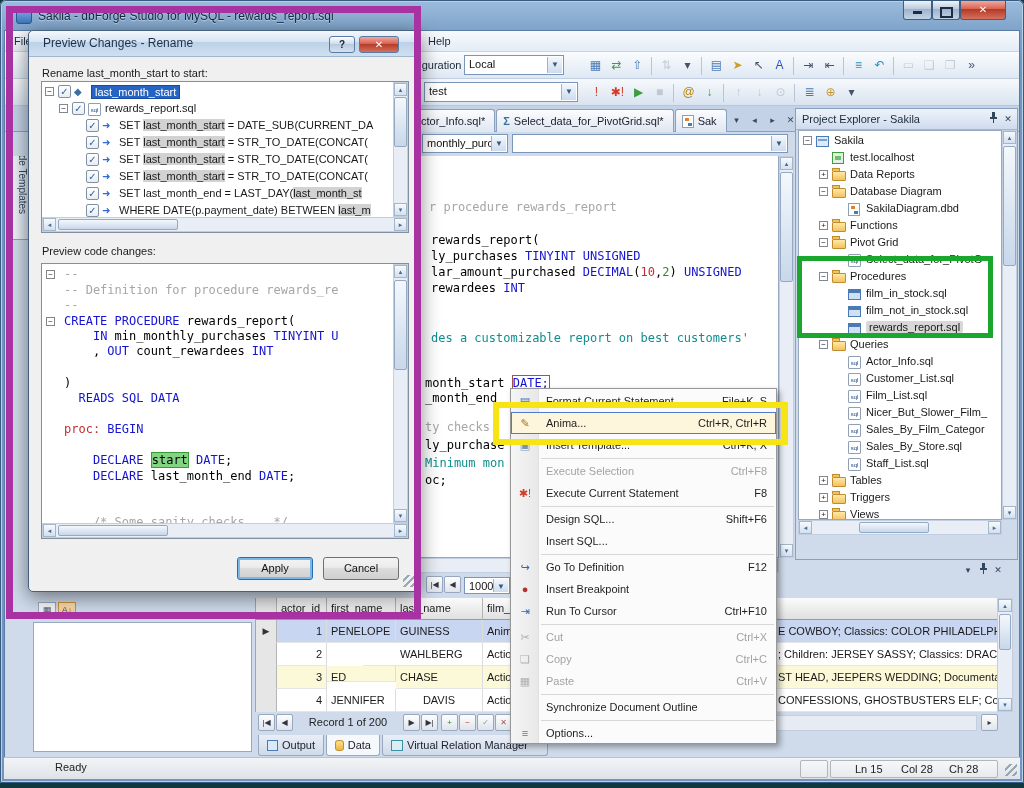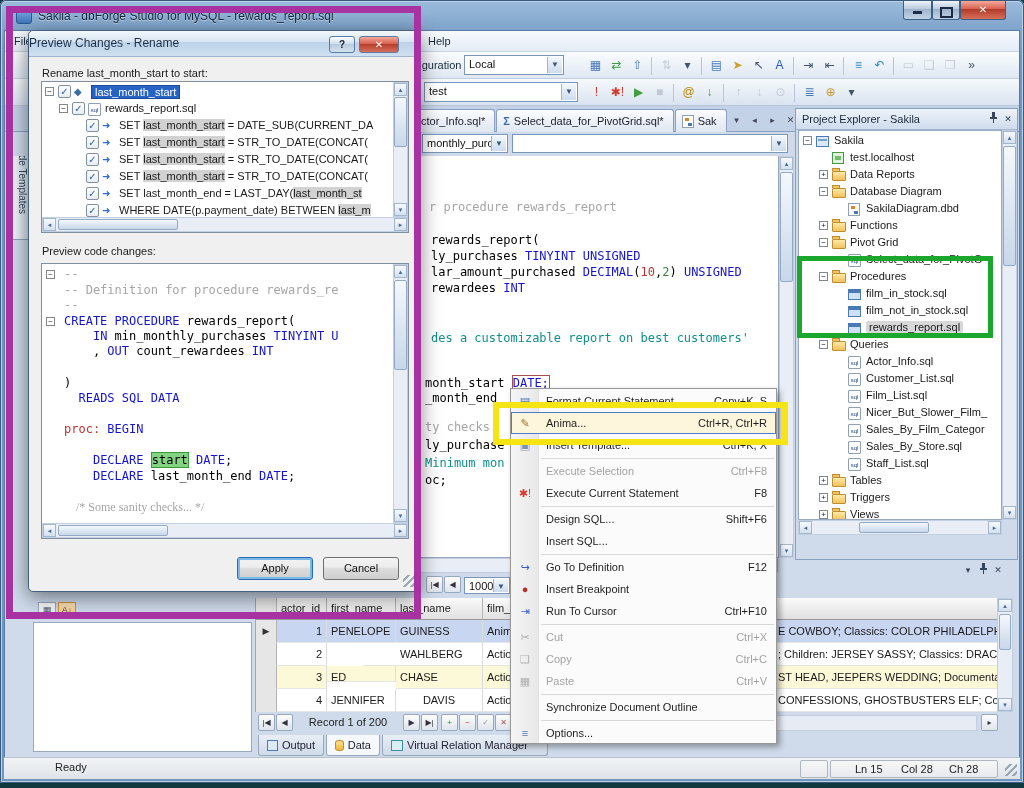--- a/index.html
+++ b/index.html
@@ -114,21 +114,21 @@
 .iarr{position:absolute;top:2px;color:#2e6bd6;font-size:10px;font-weight:bold}
 #pe-tabs{position:absolute;left:2px;top:430px;width:219px;height:22px}
 #pe2{position:absolute;left:783px;top:560px;width:235px;height:21px;background:#cfdbeb}
 
 #statusbar{position:absolute;left:4px;top:757px;width:1016px;height:22px;background:linear-gradient(#f2f4f6,#dfe3e8);border-top:1px solid #b9c2cc}
 .sseg{position:absolute;top:2px;height:18px;border:1px solid #b0b6bd;border-radius:2px;background:linear-gradient(#f6f7f8,#e8eaee)}
 .stext{position:absolute;top:3px;font-size:11px;color:#222;white-space:nowrap}
 .grip{position:absolute;right:3px;bottom:3px;width:12px;height:12px;background:repeating-linear-gradient(135deg,transparent 0 3px,#9aa8b5 3px 5px)}
 
 #dialog{position:absolute;left:28px;top:30px;width:392px;height:562px;background:#f0f0f0;border:1px solid #46617e;border-radius:5px;box-shadow:0 5px 20px rgba(0,0,0,.5);z-index:20}
-#dlg-title{position:absolute;left:0;top:0;width:390px;height:26px;background:linear-gradient(#f3f8fc,#d5e3f2 45%,#bdd2e8 46%,#cfe0f0);border-bottom:1px solid #9fb6cf;border-radius:5px 5px 0 0;font-size:12px;color:#1c3048;line-height:25px;}
+#dlg-title{position:absolute;left:0;top:0;width:390px;height:26px;background:linear-gradient(#f3f8fc,#d5e3f2 45%,#bdd2e8 46%,#cfe0f0);border-bottom:1px solid #9fb6cf;border-radius:5px 5px 0 0;font-size:12px;color:#1c3048;line-height:25px;padding-left:14px}
 .dbtn{position:absolute;top:5px;height:17px;border:1px solid #5a7ba3;border-radius:3px;background:linear-gradient(#fdfeff,#cfdded 45%,#b6c9de 46%,#d4e2f0);text-align:center;line-height:15px;font-size:10px;color:#223;font-weight:bold}
 .dbtn-close{background:linear-gradient(#f2a99b,#d8604f 45%,#b23a28 46%,#d6705c);color:#fff}
 .dlabel{position:absolute;font-size:11px;color:#1a1a1a;white-space:nowrap}
 .dbox{position:absolute;background:#fff;border:1px solid #828f9e}
 .trow{position:absolute;left:0;width:351px;height:17px;font-size:11px}
 .tlab{position:absolute;top:1px;white-space:nowrap}
 .tlbl-sel{background:#2563c4;color:#fff;padding:0 3px;border:1px solid #1a4a9c}
 .fold{position:absolute;left:4px;width:9px;height:9px;border:1px solid #848484;background:#fff;color:#333;font-size:8px;line-height:7px;text-align:center;z-index:2}
 .dcl{position:absolute;left:22px;white-space:pre;font:12px "DejaVu Sans Mono",monospace}
 .btn{position:absolute;height:23px;background:linear-gradient(#f4f4f4,#ebebeb 45%,#dddddd 46%,#cfcfcf);border:1px solid #707070;border-radius:3px;font-size:11px;color:#111;text-align:center;line-height:21px}
@@ -586,21 +586,21 @@
         <div class="dcl" style="top: 65px;"><span class="seg cI">    </span><span class="seg cK">IN </span><span class="seg cI">min_monthly_purchases </span><span class="seg cK">TINYINT U</span></div>
         <div class="dcl" style="top: 49.5px;"><span class="seg cK">CREATE PROCEDURE </span><span class="seg cI">rewards_report(</span></div>
         <div class="dcl" style="top: 80px;"><span class="seg cI">    , </span><span class="seg cK">OUT </span><span class="seg cI">count_rewardees </span><span class="seg cK">INT</span></div>
         <div class="dcl" style="top: 111.5px;"><span class="seg cI">)</span></div>
         <div class="dcl" style="top: 127px;"><span class="seg cI">  </span><span class="seg cK">READS SQL DATA</span></div>
         <div class="dcl" style="top: 158px;"><span class="seg cR">proc: </span><span class="seg cK">BEGIN</span></div>
         <div class="dcl" style="top: 173.5px;"></div>
         <div class="dcl" style="top: 189px;"><span class="seg cI">    </span><span class="seg cK">DECLARE </span><span class="seg cI hlG">start</span><span class="seg cI"> </span><span class="seg cK">DATE</span><span class="seg cI">;</span></div>
         <div class="dcl" style="top: 204.5px;"><span class="seg cI">    </span><span class="seg cK">DECLARE </span><span class="seg cI">last_month_end </span><span class="seg cK">DATE</span><span class="seg cI">;</span></div>
         <div class="dcl" style="top: 220px;"></div>
-        <div class="dcl" style="top: 236px; font-family: Liberation Serif, serif;"><span class="seg cC">    /* Some sanity checks... */</span></div>
+        <div class="dcl" style="top: 251px;"><span class="seg cC">    /* Some sanity checks... */</span></div>
       </div>
     <div class="sb" style="left:351px;top:0;width:15px;height:259px">
       <div class="sba" style="left:0;top:0;width:13px;height:13px">▴</div>
       <div class="sbt" style="left:0;top:15px;width:13px;height:90px"></div>
       <div class="sba" style="left:0;bottom:0;width:13px;height:13px">▾</div>
     </div>
     <div class="sb" style="left:0;top:259px;width:366px;height:15px">
       <div class="sba" style="left:0;top:0;width:13px;height:13px">◂</div>
       <div class="sbt" style="left:15px;top:1px;width:110px;height:11px"></div>
       <div class="sba" style="right:0;top:0;width:13px;height:13px">▸</div>
@@ -610,21 +610,21 @@
   <div class="btn primary" style="left:208px;top:526px;width:76px">Apply</div>
   <div class="btn" style="left:294px;top:526px;width:76px">Cancel</div>
   <div class="grip" style="right:4px;bottom:4px"></div>
 </div>
 
 <div id="ctxmenu">
   <div id="menu-items">
       <div class="mi">
         <span class="mic" style="color: rgb(74, 122, 181);">▤</span>
         <span class="mlb">Format Current Statement</span>
-        <span class="msc">Copy+K, S</span>
+        <span class="msc">File+K, S</span>
       </div>
       <div class="mi mhl">
         <span class="mic" style="color: rgb(168, 118, 42);">✎</span>
         <span class="mlb">Anima...</span>
         <span class="msc">Ctrl+R, Ctrl+R</span>
       </div>
       <div class="mi">
         <span class="mic" style="color: rgb(122, 148, 184);">▣</span>
         <span class="mlb">Insert Template...</span>
         <span class="msc">Ctrl+K, X</span>

